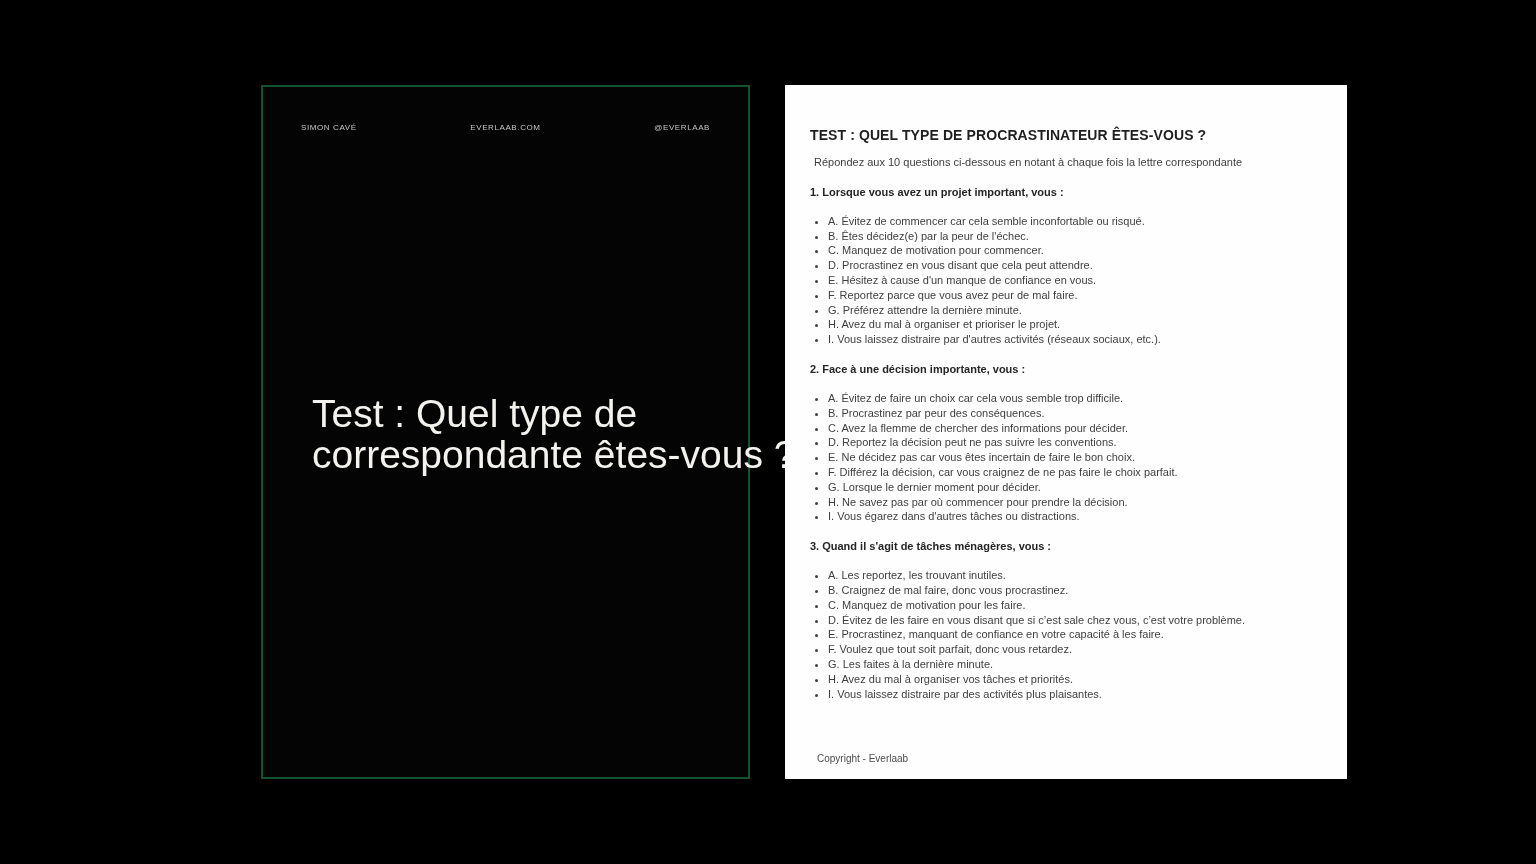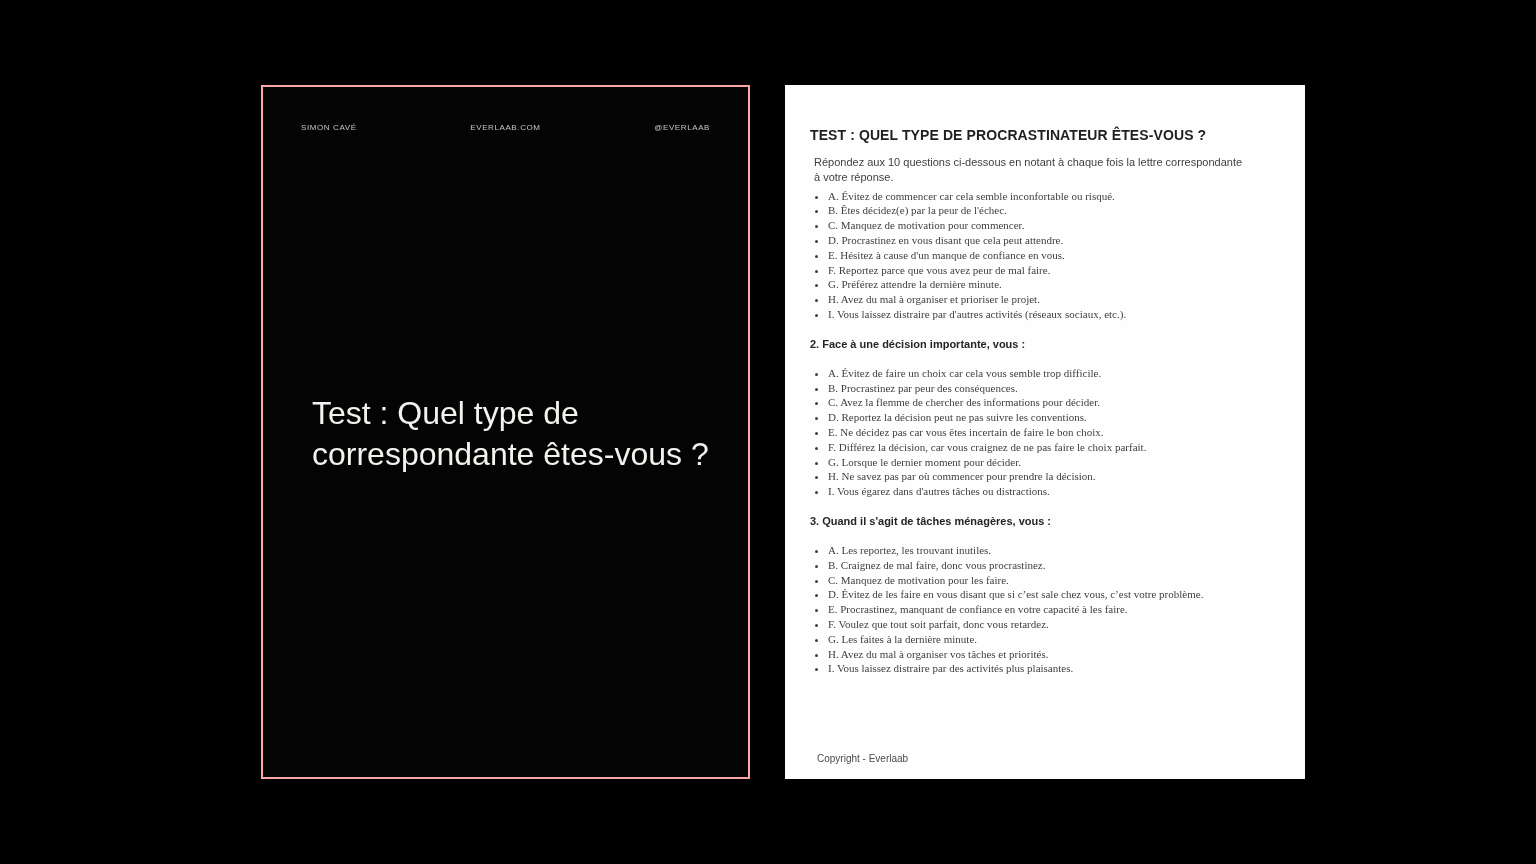--- a/index.html
+++ b/index.html
@@ -9,40 +9,40 @@
     overflow: hidden;
     font-family: "Liberation Sans", "DejaVu Sans", sans-serif;
   }
   .stage { position: relative; width: 1536px; height: 864px; background: #000; }
 
   
   .cover-page {
     position: absolute; left: 261px; top: 85px;
     width: 489px; height: 694px;
     background: #040404;
-    border: 2px solid #fca5a5;
+    border: 2px solid #14532d;
   }
   .cover-header {
     position: absolute; top: 36px; left: 0; right: 0;
     padding: 0 38px;
     display: flex; justify-content: space-between; align-items: center;
     color: #c9c7c4;
     font-size: 8px; line-height: 10px; letter-spacing: 0.6px;
   }
   .cover-title {
     position: absolute; left: 49px; top: 306px;
     color: #f4f2ee;
-    font-size: 32px; line-height: 41px; font-weight: 400;
+    font-size: 39px; line-height: 41px; font-weight: 400;
   }
   .cover-title .line { display: block; white-space: nowrap; }
 
   
   .quiz-page {
     position: absolute; left: 785px; top: 85px;
-    width: 520px; height: 694px;
+    width: 562px; height: 694px;
     background: #fefefe;
     color: #3f3f3f;
   }
   .quiz-content {
     position: absolute; inset: 0;
     padding: 40px 20px 0 25px;
     font-size: 11px; line-height: 14.8px;
   }
   .quiz-title {
     color: #1f1f1f; font-weight: 700;
@@ -55,21 +55,21 @@
   .question-label {
     margin: 15px 0 14px;
     font-weight: 700; color: #252525;
     line-height: 15px; white-space: nowrap;
   }
   .options-list {
     list-style: disc outside;
     margin: 0; padding-left: 18px;
     color: #3f3f3f;
   }
-  .options-list li { line-height: 14.8px; white-space: nowrap; font-family: Liberation Serif, serif; }
+  .options-list li { line-height: 14.8px; white-space: nowrap; }
   .copyright-footer {
     position: absolute; left: 32px; bottom: 14px;
     font-size: 10px; line-height: 12px; color: #4b4b4b;
   }
 </style>
 </head>
 <body>
 
 <div class="stage">
 
@@ -83,23 +83,23 @@
         <span class="line">Test : Quel type de</span>
         <span class="line">correspondante êtes-vous ?</span>
       </div>
   </div>
 
   <div class="quiz-page">
     <div class="quiz-content">
       <h1 class="quiz-title">TEST : QUEL TYPE DE PROCRASTINATEUR ÊTES-VOUS ?</h1>
       <p class="quiz-intro">
           <span class="line">Répondez aux 10 questions ci-dessous en notant à chaque fois la lettre correspondante</span>
-          <span class="line">à votre réponse.</span>
         </p>
       <div>
+          <div class="question-label">1. Lorsque vous avez un projet important, vous :</div>
           <ul class="options-list">
             <li>A. Évitez de commencer car cela semble inconfortable ou risqué.</li>
             <li>B. Êtes décidez(e) par la peur de l'échec.</li>
             <li>C. Manquez de motivation pour commencer.</li>
             <li>D. Procrastinez en vous disant que cela peut attendre.</li>
             <li>E. Hésitez à cause d'un manque de confiance en vous.</li>
             <li>F. Reportez parce que vous avez peur de mal faire.</li>
             <li>G. Préférez attendre la dernière minute.</li>
             <li>H. Avez du mal à organiser et prioriser le projet.</li>
             <li>I. Vous laissez distraire par d'autres activités (réseaux sociaux, etc.).</li>

